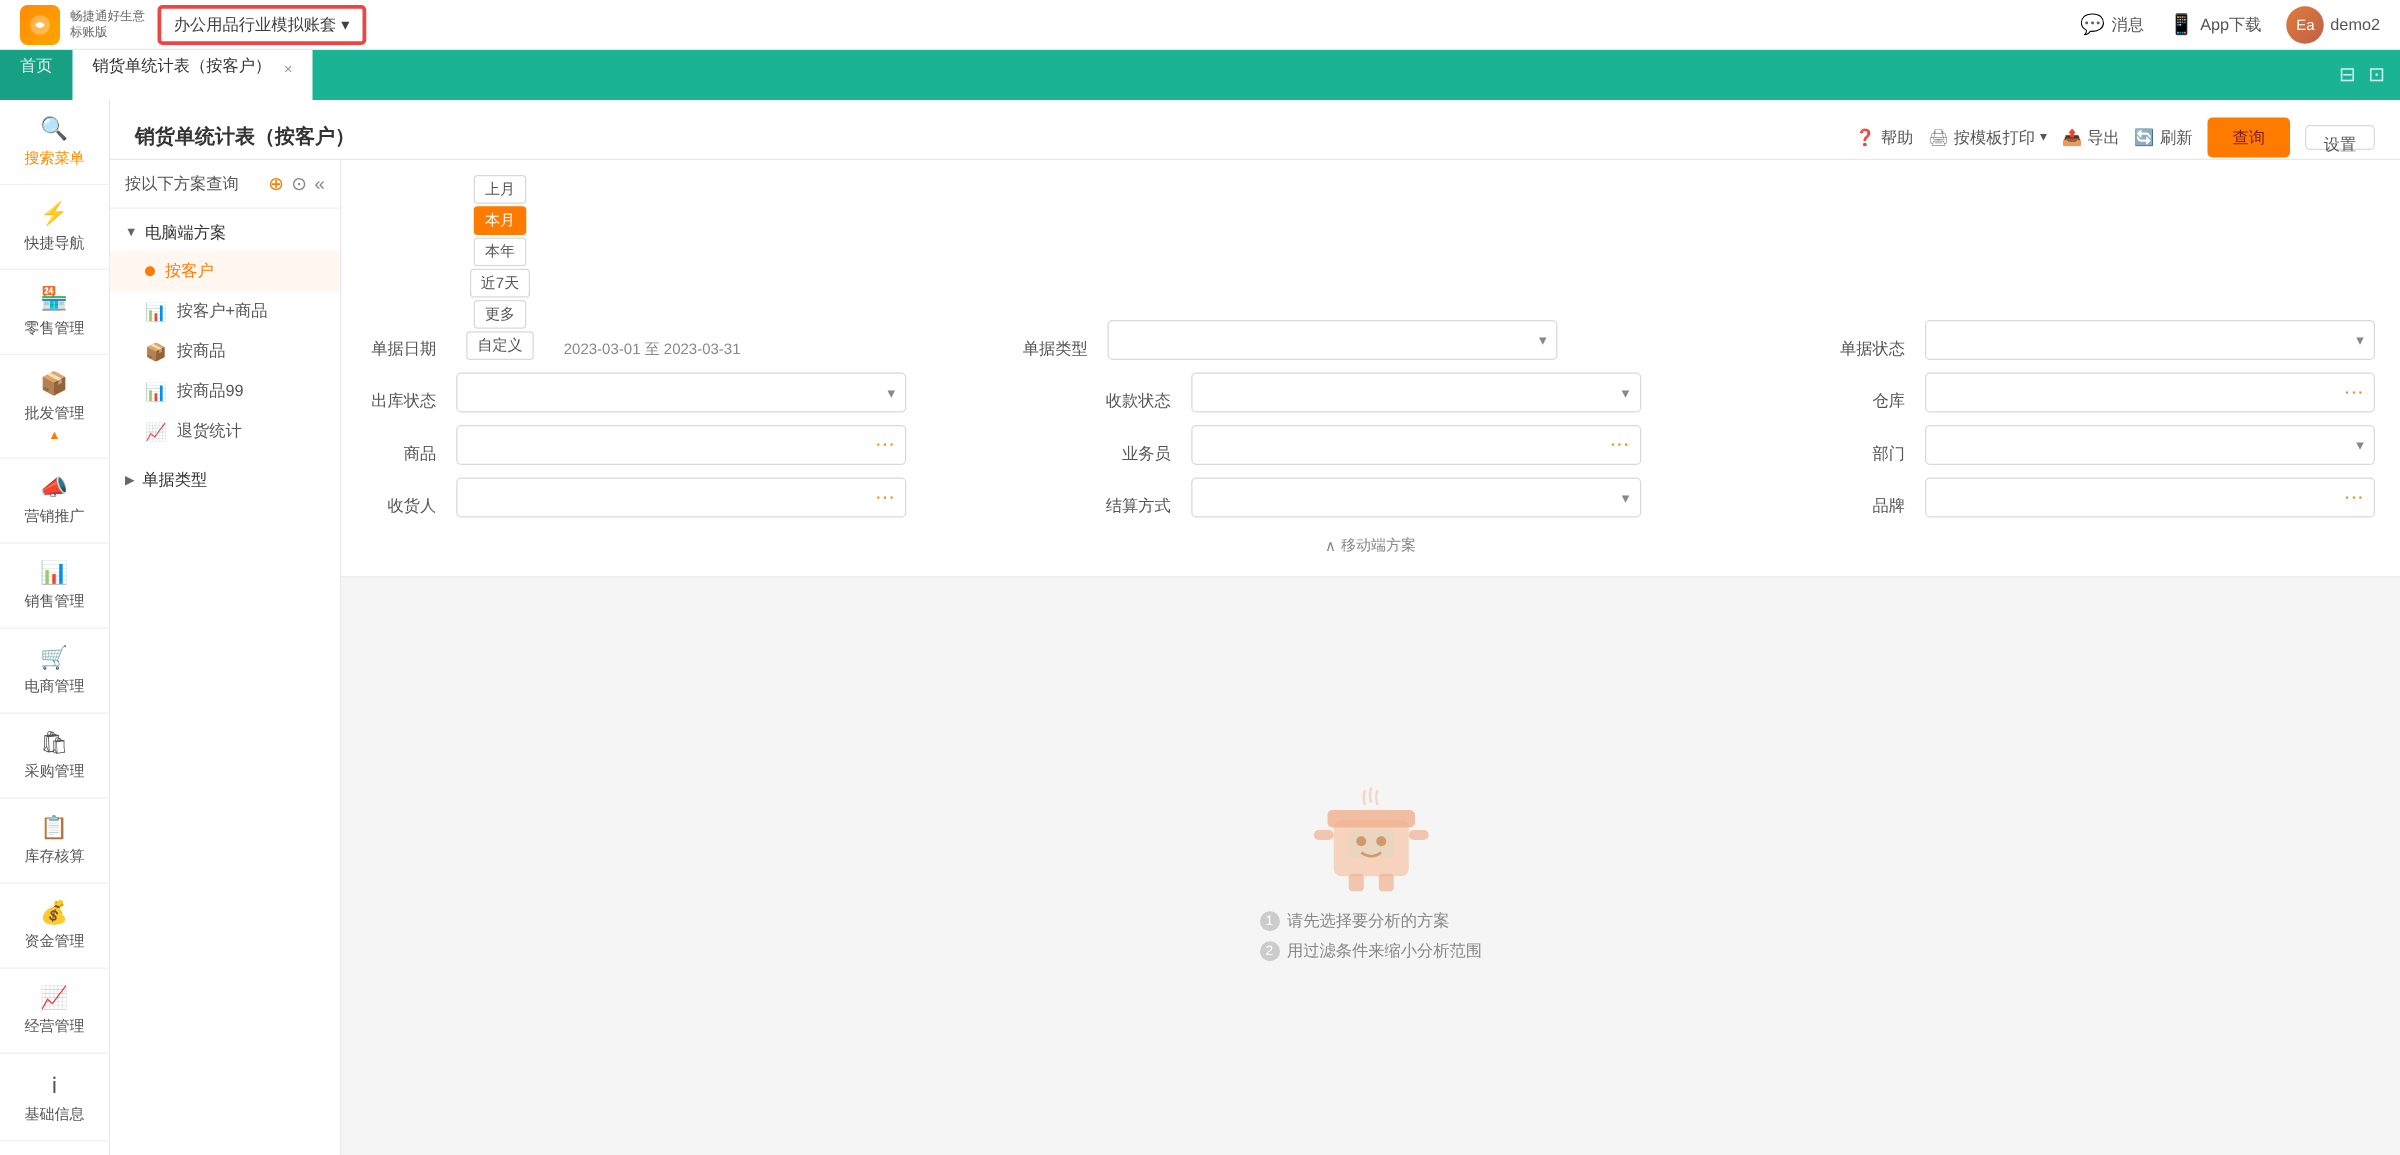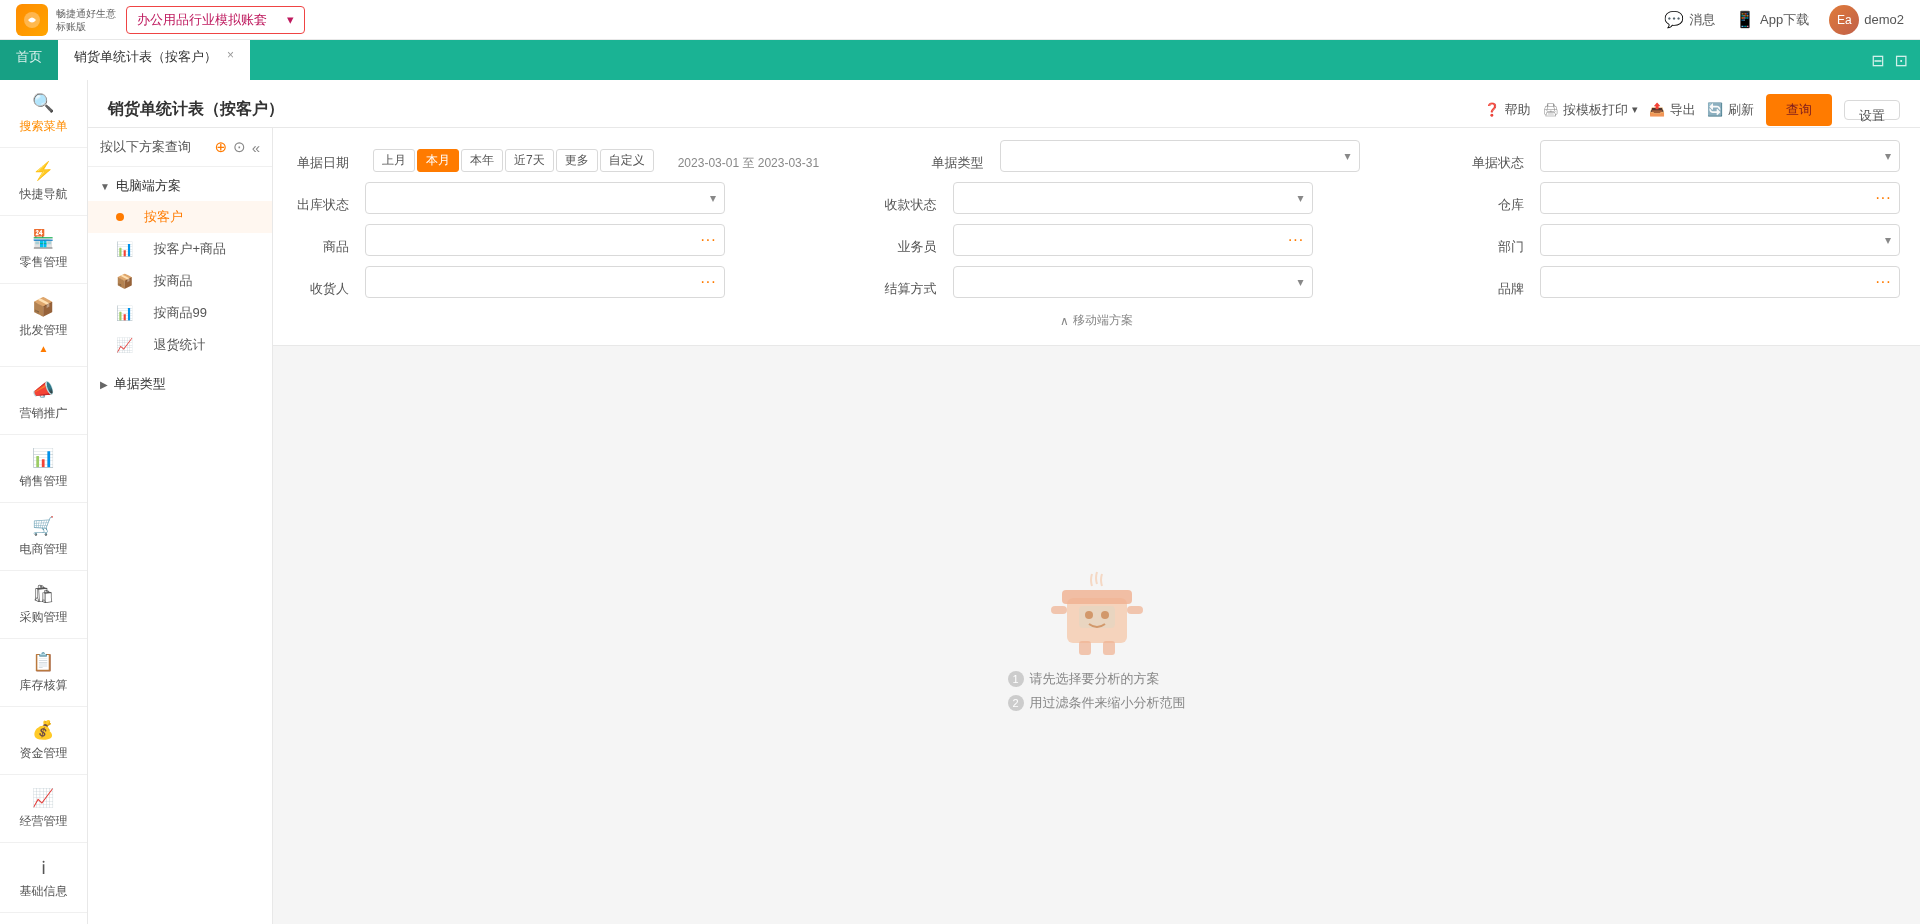--- a/index.html
+++ b/index.html
@@ -38,27 +38,27 @@
       font-size: 16px;
     }
     .logo-text {
       font-size: 10px;
       color: #666;
       line-height: 1.3;
     }
     .app-selector {
       display: flex;
       align-items: center;
-      gap: 20px;
+      gap: 4px;
       padding: 4px 10px;
-      border: 1px solid #ef4444;
+      border: 3px solid #ef4444;
       border-radius: 4px;
       cursor: pointer;
       font-size: 13px;
-      color: #be185d;
+      color: #404040;
     }
     .top-header-right {
       display: flex;
       align-items: center;
       gap: 20px;
     }
     .header-action {
       display: flex;
       align-items: center;
       gap: 5px;
@@ -83,22 +83,22 @@
     .tab-bar {
       height: 40px;
       background: #1ab394;
       display: flex;
       align-items: center;
       flex-shrink: 0;
     }
     .tab-item {
       height: 100%;
       display: flex;
-      align-items: flex-start;
-      padding: 8px 16px;
+      align-items: flex-end;
+      padding: 18px 16px;
       gap: 6px;
       cursor: pointer;
       color: rgba(255,255,255,0.85);
       font-size: 13px;
     }
     .tab-item.home {
       background: rgba(0,0,0,0.1);
     }
     .tab-item.active {
       background: #fff;
@@ -262,21 +262,21 @@
       gap: 6px;
       padding: 6px 12px;
       font-size: 13px;
       color: #333;
       cursor: pointer;
     }
     .scheme-group-header .arrow { font-size: 10px; color: #666; }
     .scheme-item {
       display: flex;
       align-items: center;
-      gap: 20px;
+      gap: 8px;
       padding: 7px 12px 7px 28px;
       font-size: 13px;
       color: #555;
       cursor: pointer;
     }
     .scheme-item.active {
       color: #ff7b00;
       background: #fff7f0;
     }
     .scheme-item .si { font-size: 14px; color: #888; }
@@ -323,20 +323,21 @@
     }
     .filter-control.wide { min-width: 360px; }
     .filter-control .fv { flex: 1; font-size: 13px; color: #333; }
     .filter-control .fd { color: #888; font-size: 12px; }
     .filter-control .fdots { color: #ff7b00; font-size: 16px; cursor: pointer; }
     .date-quick-btns {
       display: flex;
       align-items: center;
       gap: 2px;
       margin-left: 8px;
+      flex-direction: column;
     }
     .date-btn {
       padding: 2px 8px;
       border: 1px solid #d9d9d9;
       border-radius: 3px;
       font-size: 12px;
       color: #555;
       cursor: pointer;
       background: #fff;
     }

